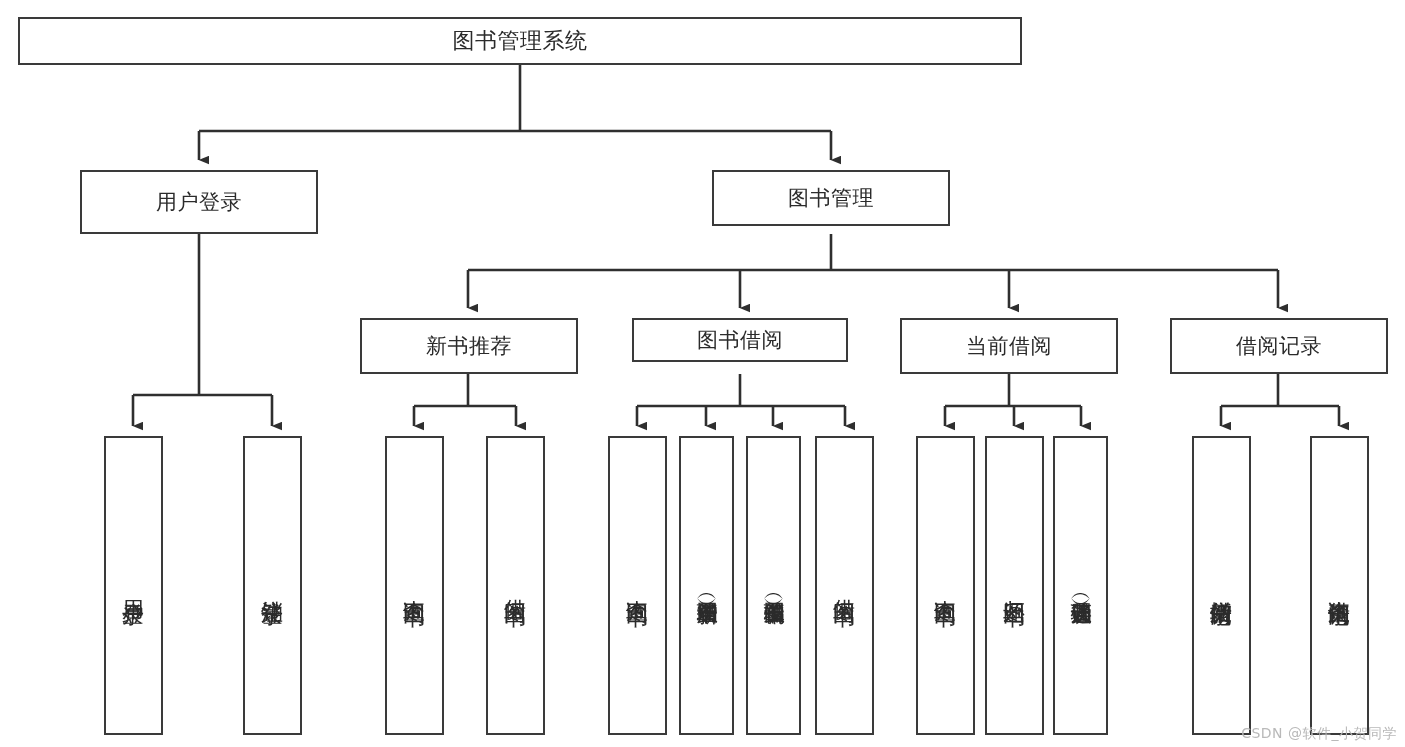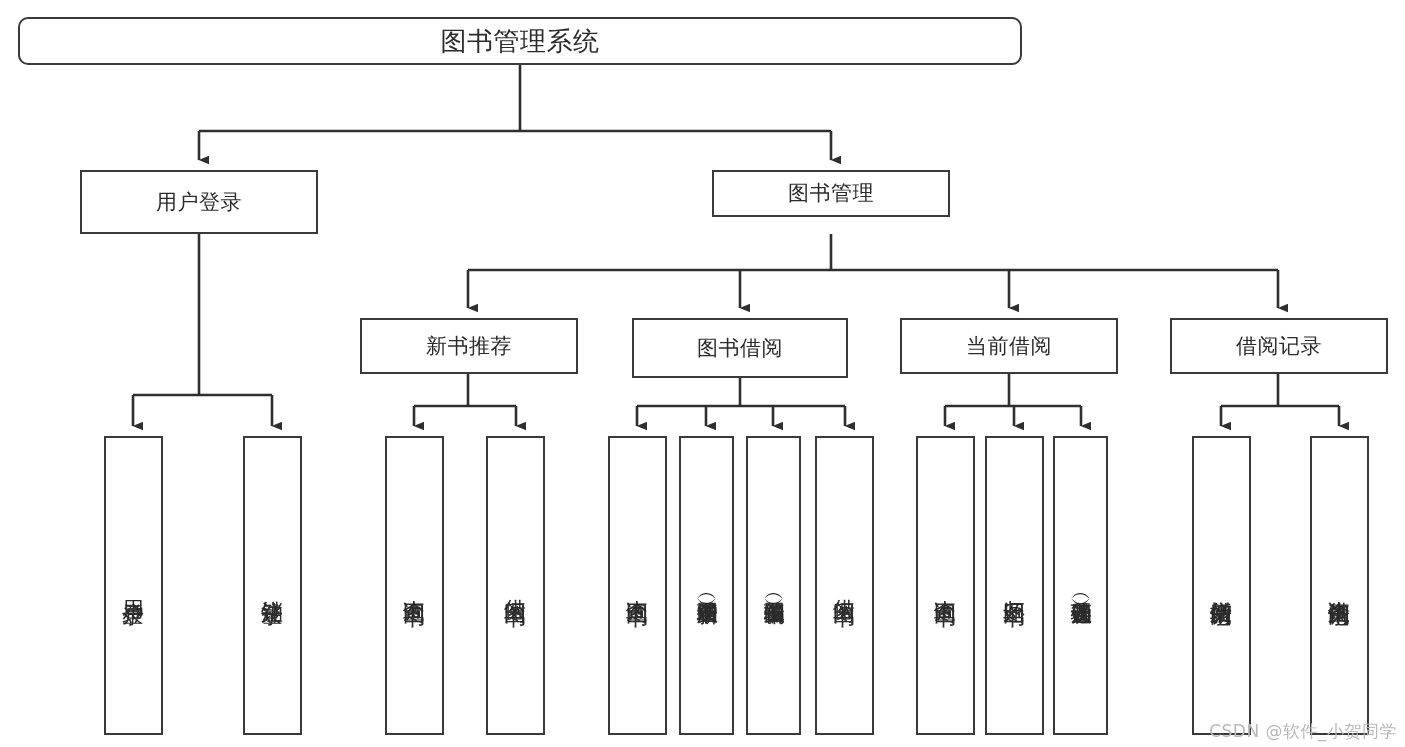--- a/index.html
+++ b/index.html
@@ -52,28 +52,27 @@
     justify-content: center;
     text-align: center;
   }
   .node.vert .label {
     writing-mode: vertical-rl;
     text-orientation: upright;
     display: block;
     white-space: nowrap;
   }
   .node.root {
-    font-size: 26px;
-    border-radius: 10px;
+    font-size: 22px;
   }
   #watermark {
     position: absolute;
     right: 8px;
     bottom: 4px;
-    font-size: 17px;
+    font-size: 14px;
     color: #b9b9b9;
     letter-spacing: 0.5px;
     white-space: nowrap;
     user-select: none;
   }
 </style>
 </head>
 <body>
 
 <div id="diagram-root">
@@ -129,28 +128,28 @@
     </g>
   </svg>
 
   <div class="node horiz root" style="left:18px; top:17px; width:1004px; height:48px;">
     <span class="label">图书管理系统</span>
   </div>
 
   <div class="node horiz" style="left:80px; top:170px; width:238px; height:64px;">
     <span class="label">用户登录</span>
   </div>
-  <div class="node horiz" style="left:712px; top:170px; width:238px; height:47px;">
+  <div class="node horiz" style="left:712px; top:170px; width:238px; height:56px;">
     <span class="label">图书管理</span>
   </div>
 
   <div class="node horiz" style="left:360px; top:318px; width:218px; height:56px;text-align:center;">
     <span class="label">新书推荐</span>
   </div>
-  <div class="node horiz" style="left:632px; top:318px; width:216px; height:60px;">
+  <div class="node horiz" style="left:632px; top:318px; width:216px; height:44px;">
     <span class="label">图书借阅</span>
   </div>
   <div class="node horiz" style="left:900px; top:318px; width:218px; height:56px;">
     <span class="label">当前借阅</span>
   </div>
   <div class="node horiz" style="left:1170px; top:318px; width:218px; height:56px;align-items:center;">
     <span class="label">借阅记录</span>
   </div>
 
   <div class="node vert" style="left:104px; top:436px; width:59px; height:299px;">

